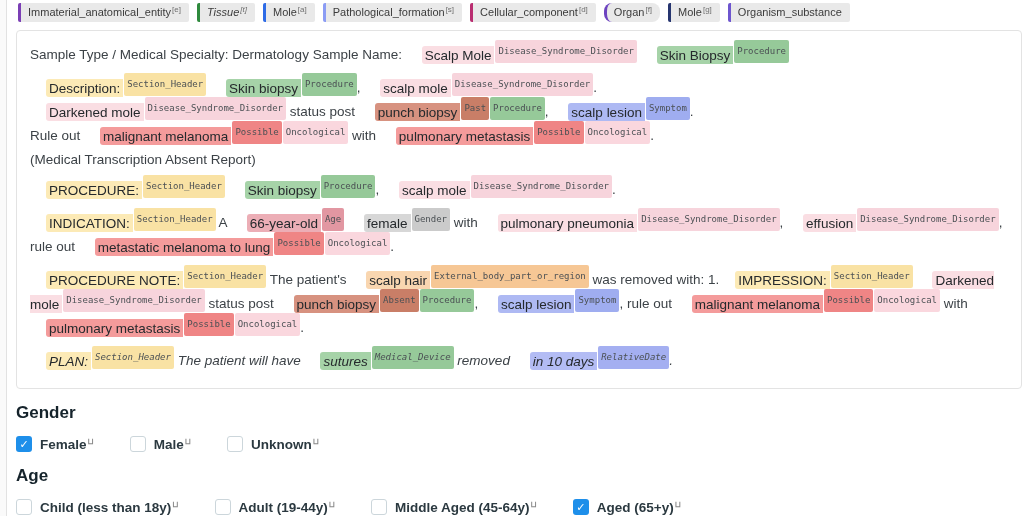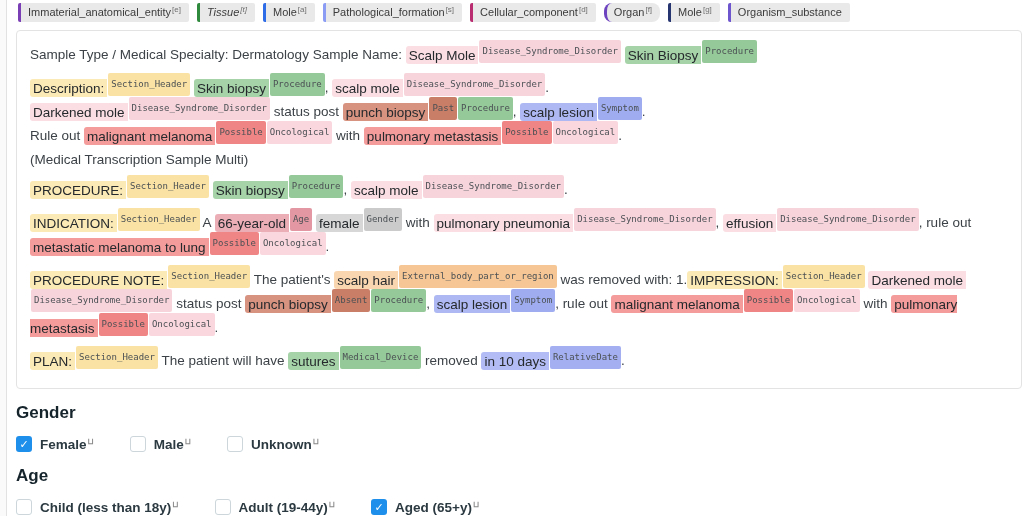--- a/index.html
+++ b/index.html
@@ -26,25 +26,26 @@
   .chip .key {
     font-size: 8px; color: #6f6f6f; margin-left: 1px;
     position: relative; top: -4px;
   }
   .doc-card {
     margin: 8px 2px 0 16px;
     border: 1px solid #e3e3e3; border-radius: 4px;
     background: #fff; padding: 13px 12px 14px 13px;
   }
   .para { margin-bottom: 9px; font-size: 13.5px; color: #3c4247; }
-  .para:last-child { margin-bottom: 0; }
+  .para:last-child { margin-bottom: 0; font-style: italic; }
   .line { line-height: 21px; min-height: 21px; }
   .ent {
     padding: 1.5px 3px; border-radius: 3px 0 0 3px; color: #25292c;
     cursor: pointer;
+    margin-left: 16px;
   }
   .tag {
     display: inline-block;
     font-family: "DejaVu Sans Mono", monospace;
     font-size: 9px; color: #4b5054;
     padding: 1px 3px; border-radius: 2px;
     position: relative; top: -5px; margin-left: 1px;
   }
   .sections { margin-left: 16px; }
   .section-title {
@@ -79,21 +80,21 @@
   </div>
 
 <div class="doc-card">
     <div class="para">
       <div class="line"><span>Sample Type / Medical Specialty: Dermatology Sample Name: </span><span class="ent" style="background: rgb(250, 222, 227);">Scalp Mole</span><span class="tag" style="background: rgb(247, 212, 220);">Disease_Syndrome_Disorder</span><span> </span><span class="ent" style="background: rgb(166, 211, 168);">Skin Biopsy</span><span class="tag" style="background: rgb(150, 201, 153);">Procedure</span></div>
     </div>
     <div class="para">
       <div class="line"><span class="ent" style="background: rgb(252, 234, 182);">Description:</span><span class="tag" style="background: rgb(249, 226, 164);">Section_Header</span><span> </span><span class="ent" style="background: rgb(166, 211, 168);">Skin biopsy</span><span class="tag" style="background: rgb(150, 201, 153);">Procedure</span><span>, </span><span class="ent" style="background: rgb(250, 222, 227);">scalp mole</span><span class="tag" style="background: rgb(247, 212, 220);">Disease_Syndrome_Disorder</span><span>.</span></div>
       <div class="line"><span class="ent" style="background: rgb(250, 222, 227);">Darkened mole</span><span class="tag" style="background: rgb(247, 212, 220);">Disease_Syndrome_Disorder</span><span> status post </span><span class="ent" style="background: rgb(215, 146, 128);">punch biopsy</span><span class="tag" style="background: rgb(201, 126, 103);">Past</span><span class="tag" style="background: rgb(150, 201, 153);">Procedure</span><span>, </span><span class="ent" style="background: rgb(174, 185, 243);">scalp lesion</span><span class="tag" style="background: rgb(159, 173, 240);">Symptom</span><span>.</span></div>
       <div class="line"><span>Rule out </span><span class="ent" style="background: rgb(244, 155, 155);">malignant melanoma</span><span class="tag" style="background: rgb(239, 133, 133);">Possible</span><span class="tag" style="background: rgb(250, 215, 222);">Oncological</span><span> with </span><span class="ent" style="background: rgb(244, 155, 155);">pulmonary metastasis</span><span class="tag" style="background: rgb(239, 133, 133);">Possible</span><span class="tag" style="background: rgb(250, 215, 222);">Oncological</span><span>.</span></div>
-      <div class="line"><span>(Medical Transcription Sample Multi)</span></div>
+      <div class="line"><span>(Medical Transcription Absent Report)</span></div>
     </div>
     <div class="para">
       <div class="line"><span class="ent" style="background: rgb(252, 234, 182);">PROCEDURE:</span><span class="tag" style="background: rgb(249, 226, 164);">Section_Header</span><span> </span><span class="ent" style="background: rgb(166, 211, 168);">Skin biopsy</span><span class="tag" style="background: rgb(150, 201, 153);">Procedure</span><span>, </span><span class="ent" style="background: rgb(250, 222, 227);">scalp mole</span><span class="tag" style="background: rgb(247, 212, 220);">Disease_Syndrome_Disorder</span><span>.</span></div>
     </div>
     <div class="para">
       <div class="line"><span class="ent" style="background: rgb(252, 234, 182);">INDICATION:</span><span class="tag" style="background: rgb(249, 226, 164);">Section_Header</span><span> A </span><span class="ent" style="background: rgb(236, 174, 182);">66-year-old</span><span class="tag" style="background: rgb(226, 151, 162);">Age</span><span> </span><span class="ent" style="background: rgb(215, 215, 215);">female</span><span class="tag" style="background: rgb(203, 203, 203);">Gender</span><span> with </span><span class="ent" style="background: rgb(250, 222, 227);">pulmonary pneumonia</span><span class="tag" style="background: rgb(247, 212, 220);">Disease_Syndrome_Disorder</span><span>, </span><span class="ent" style="background: rgb(250, 222, 227);">effusion</span><span class="tag" style="background: rgb(247, 212, 220);">Disease_Syndrome_Disorder</span><span>, rule out </span><span class="ent" style="background: rgb(244, 155, 155);">metastatic melanoma to lung</span><span class="tag" style="background: rgb(239, 133, 133);">Possible</span><span class="tag" style="background: rgb(250, 215, 222);">Oncological</span><span>.</span></div>
     </div>
     <div class="para">
       <div class="line"><span class="ent" style="background: rgb(252, 234, 182);">PROCEDURE NOTE:</span><span class="tag" style="background: rgb(249, 226, 164);">Section_Header</span><span> The patient's </span><span class="ent" style="background: rgb(249, 214, 176);">scalp hair</span><span class="tag" style="background: rgb(246, 199, 149);">External_body_part_or_region</span><span> was removed with: 1.</span><span class="ent" style="background: rgb(252, 234, 182);">IMPRESSION:</span><span class="tag" style="background: rgb(249, 226, 164);">Section_Header</span><span> </span><span class="ent" style="background: rgb(250, 222, 227);">Darkened mole</span><span class="tag" style="background: rgb(247, 212, 220);">Disease_Syndrome_Disorder</span><span> status post </span><span class="ent" style="background: rgb(215, 146, 128);">punch biopsy</span><span class="tag" style="background: rgb(201, 126, 103);">Absent</span><span class="tag" style="background: rgb(150, 201, 153);">Procedure</span><span>, </span><span class="ent" style="background: rgb(174, 185, 243);">scalp lesion</span><span class="tag" style="background: rgb(159, 173, 240);">Symptom</span><span>, rule out </span><span class="ent" style="background: rgb(244, 155, 155);">malignant melanoma</span><span class="tag" style="background: rgb(239, 133, 133);">Possible</span><span class="tag" style="background: rgb(250, 215, 222);">Oncological</span><span> with </span><span class="ent" style="background: rgb(244, 155, 155);">pulmonary metastasis</span><span class="tag" style="background: rgb(239, 133, 133);">Possible</span><span class="tag" style="background: rgb(250, 215, 222);">Oncological</span><span>.</span></div>
     </div>
@@ -122,17 +123,21 @@
     <div class="options-row">
       <div class="option">
         <span class="box"></span>
         <span class="opt-label">Child (less than 18y)<span class="opt-key">⊔</span></span>
       </div>
       <div class="option">
         <span class="box"></span>
         <span class="opt-label">Adult (19-44y)<span class="opt-key">⊔</span></span>
       </div>
       <div class="option">
+        <span class="box"></span>
+        <span class="opt-label">Middle Aged (45-64y)<span class="opt-key">⊔</span></span>
+      </div>
+      <div class="option">
         <span class="box checked" style="background: rgb(30, 143, 234);">✓</span>
         <span class="opt-label">Aged (65+y)<span class="opt-key">⊔</span></span>
       </div>
     </div>
   </div>
 
 </body></html>

